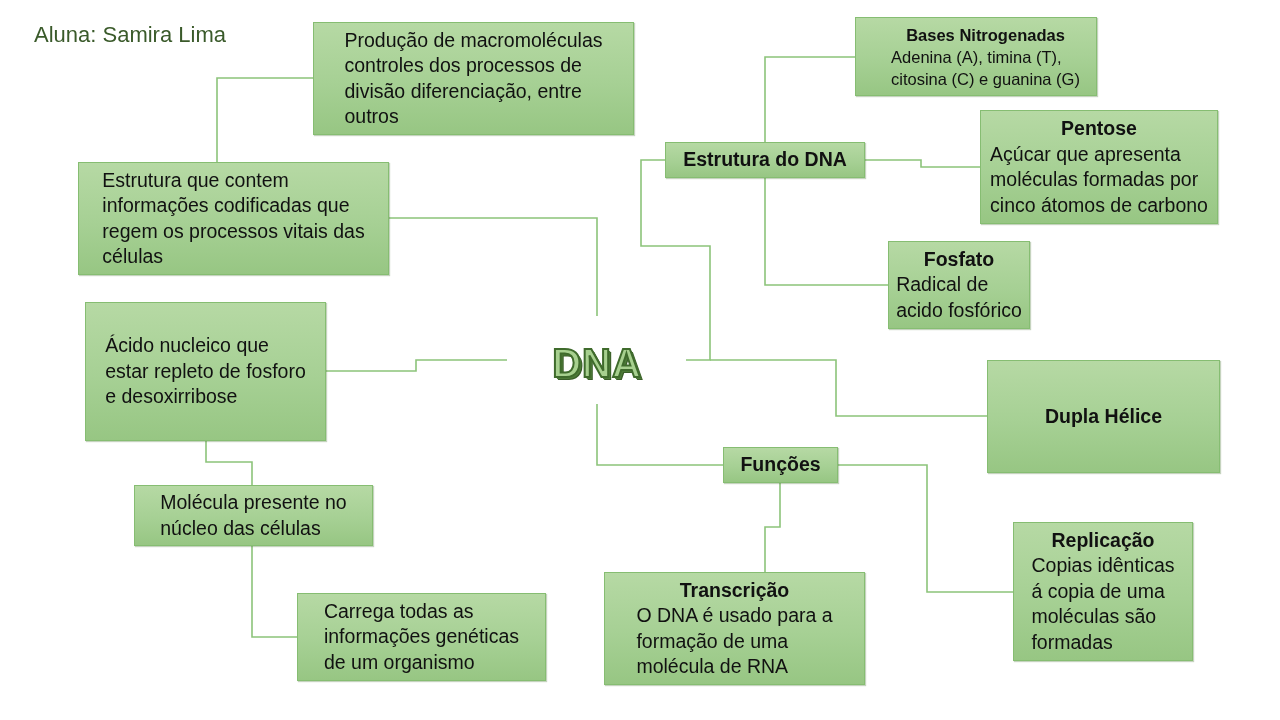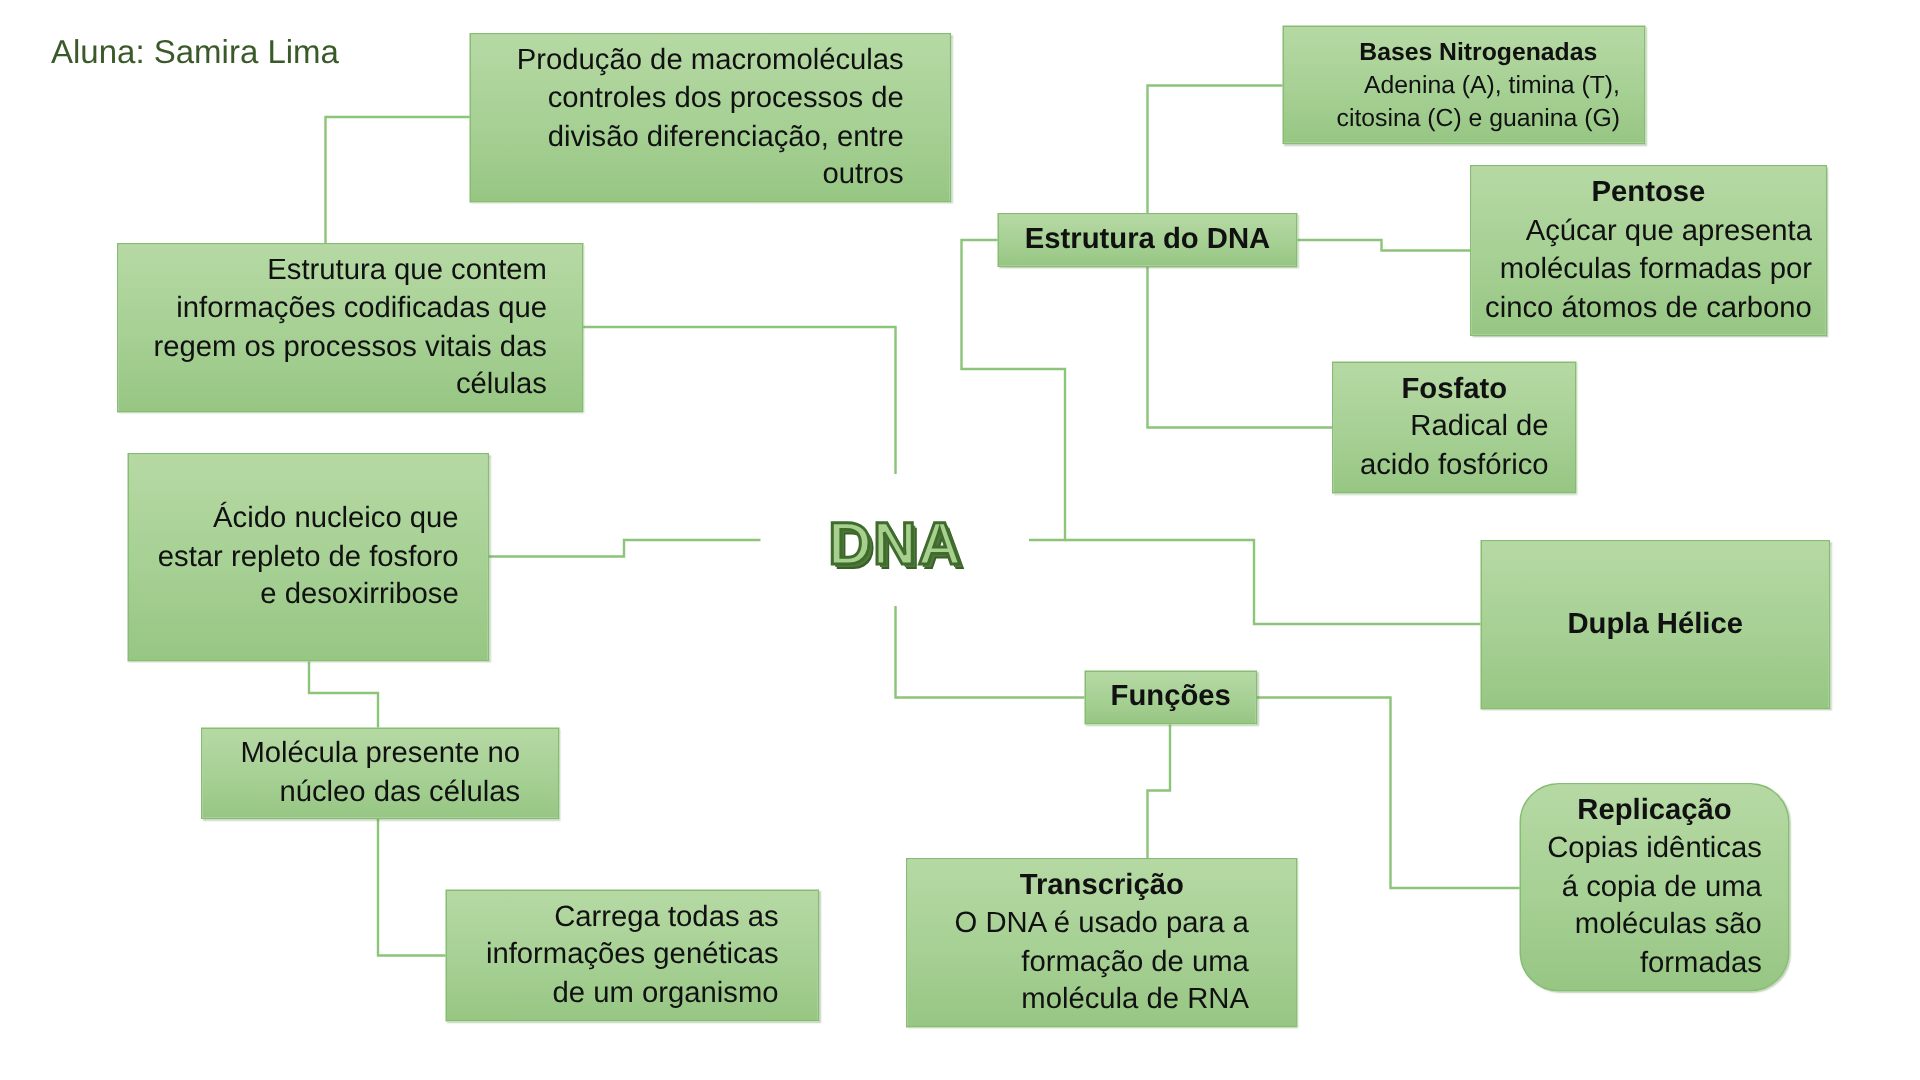--- a/index.html
+++ b/index.html
@@ -4,21 +4,21 @@
 <style>
   html,body{margin:0;padding:0;}
   body{width:1280px;height:720px;position:relative;background:#ffffff;overflow:hidden;
        font-family:"Liberation Sans", sans-serif;color:#111;}
   .author{position:absolute;left:34px;top:22px;font-size:22px;color:#3a5a2a;}
   svg.lines{position:absolute;left:0;top:0;width:1280px;height:720px;}
   .box{position:absolute;box-sizing:border-box;border:1.5px solid #86bd72;
        background:linear-gradient(to bottom,#b6d9a4 0%,#a6d094 55%,#97c683 100%);
        box-shadow:1px 1px 1px rgba(90,130,70,0.35);
        display:flex;flex-direction:column;align-items:center;justify-content:center;
-       text-align:right;font-size:19.5px;line-height:25.5px;padding:2px 6px;}
+       text-align:left;font-size:19.5px;line-height:25.5px;padding:2px 6px;}
   .box .t{font-weight:bold;display:block;}
   .box .d{display:block;white-space:pre-line;}
   .small{font-size:16.5px;line-height:22px;}
   .hub{position:absolute;left:522px;top:327px;width:150px;height:72px;
        font-size:40px;font-weight:bold;line-height:72px;text-align:center;
        color:#a7d08f;-webkit-text-stroke:2px #3f6b2c;
        text-shadow:2px 2px 0 #4d7a38,3px 3px 0 #3a5e29;letter-spacing:1px;}
 </style>
 </head>
 <body>
@@ -99,40 +99,40 @@
 citosina (C) e guanina (G)</span>
 </div>
 
 <div class="box" style="left:980px;top:110px;width:238px;height:114px;">
   <span class="t">Pentose</span>
   <span class="d">Açúcar que apresenta
 moléculas formadas por
 cinco átomos de carbono</span>
 </div>
 
-<div class="box" style="left:888px;top:241px;width:163px;height:88px;">
+<div class="box" style="left:888px;top:241px;width:142px;height:88px;">
   <span class="t">Fosfato</span>
   <span class="d">Radical de
 acido fosfórico</span>
 </div>
 
 <div class="box" style="left:987px;top:360px;width:233px;height:113px;">
   <span class="t">Dupla Hélice</span>
 </div>
 
 <div class="box" style="left:723px;top:447px;width:115px;height:36px;">
   <span class="t">Funções</span>
 </div>
 
 <div class="box" style="left:604px;top:572px;width:261px;height:113px;">
   <span class="t">Transcrição</span>
   <span class="d">O DNA é usado para a
 formação de uma
 molécula de RNA</span>
 </div>
 
-<div class="box" style="left:1013px;top:522px;width:180px;height:139px;border-radius:26px;">
+<div class="box" style="left:1013px;top:522px;width:180px;height:139px;">
   <span class="t">Replicação</span>
   <span class="d">Copias idênticas
 á  copia de uma
 moléculas são
 formadas</span>
 </div>
 
 </body></html>

